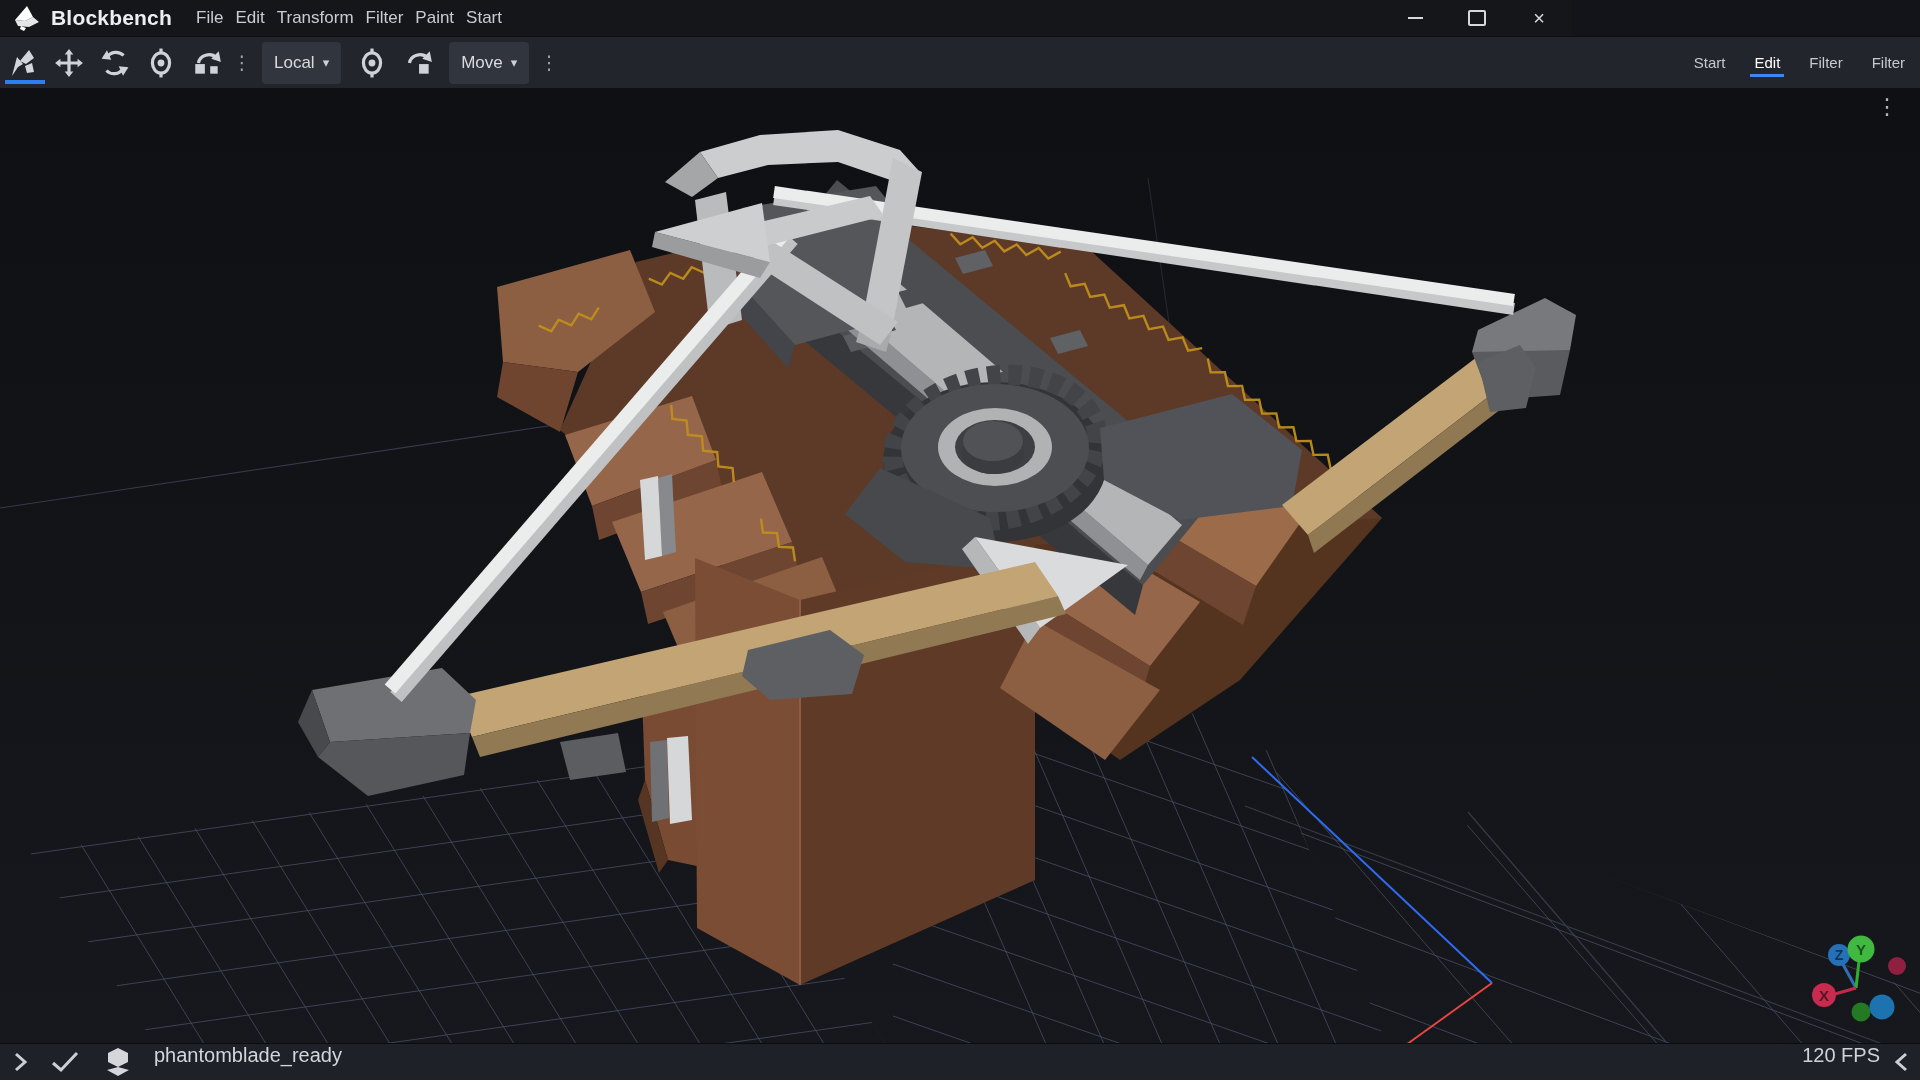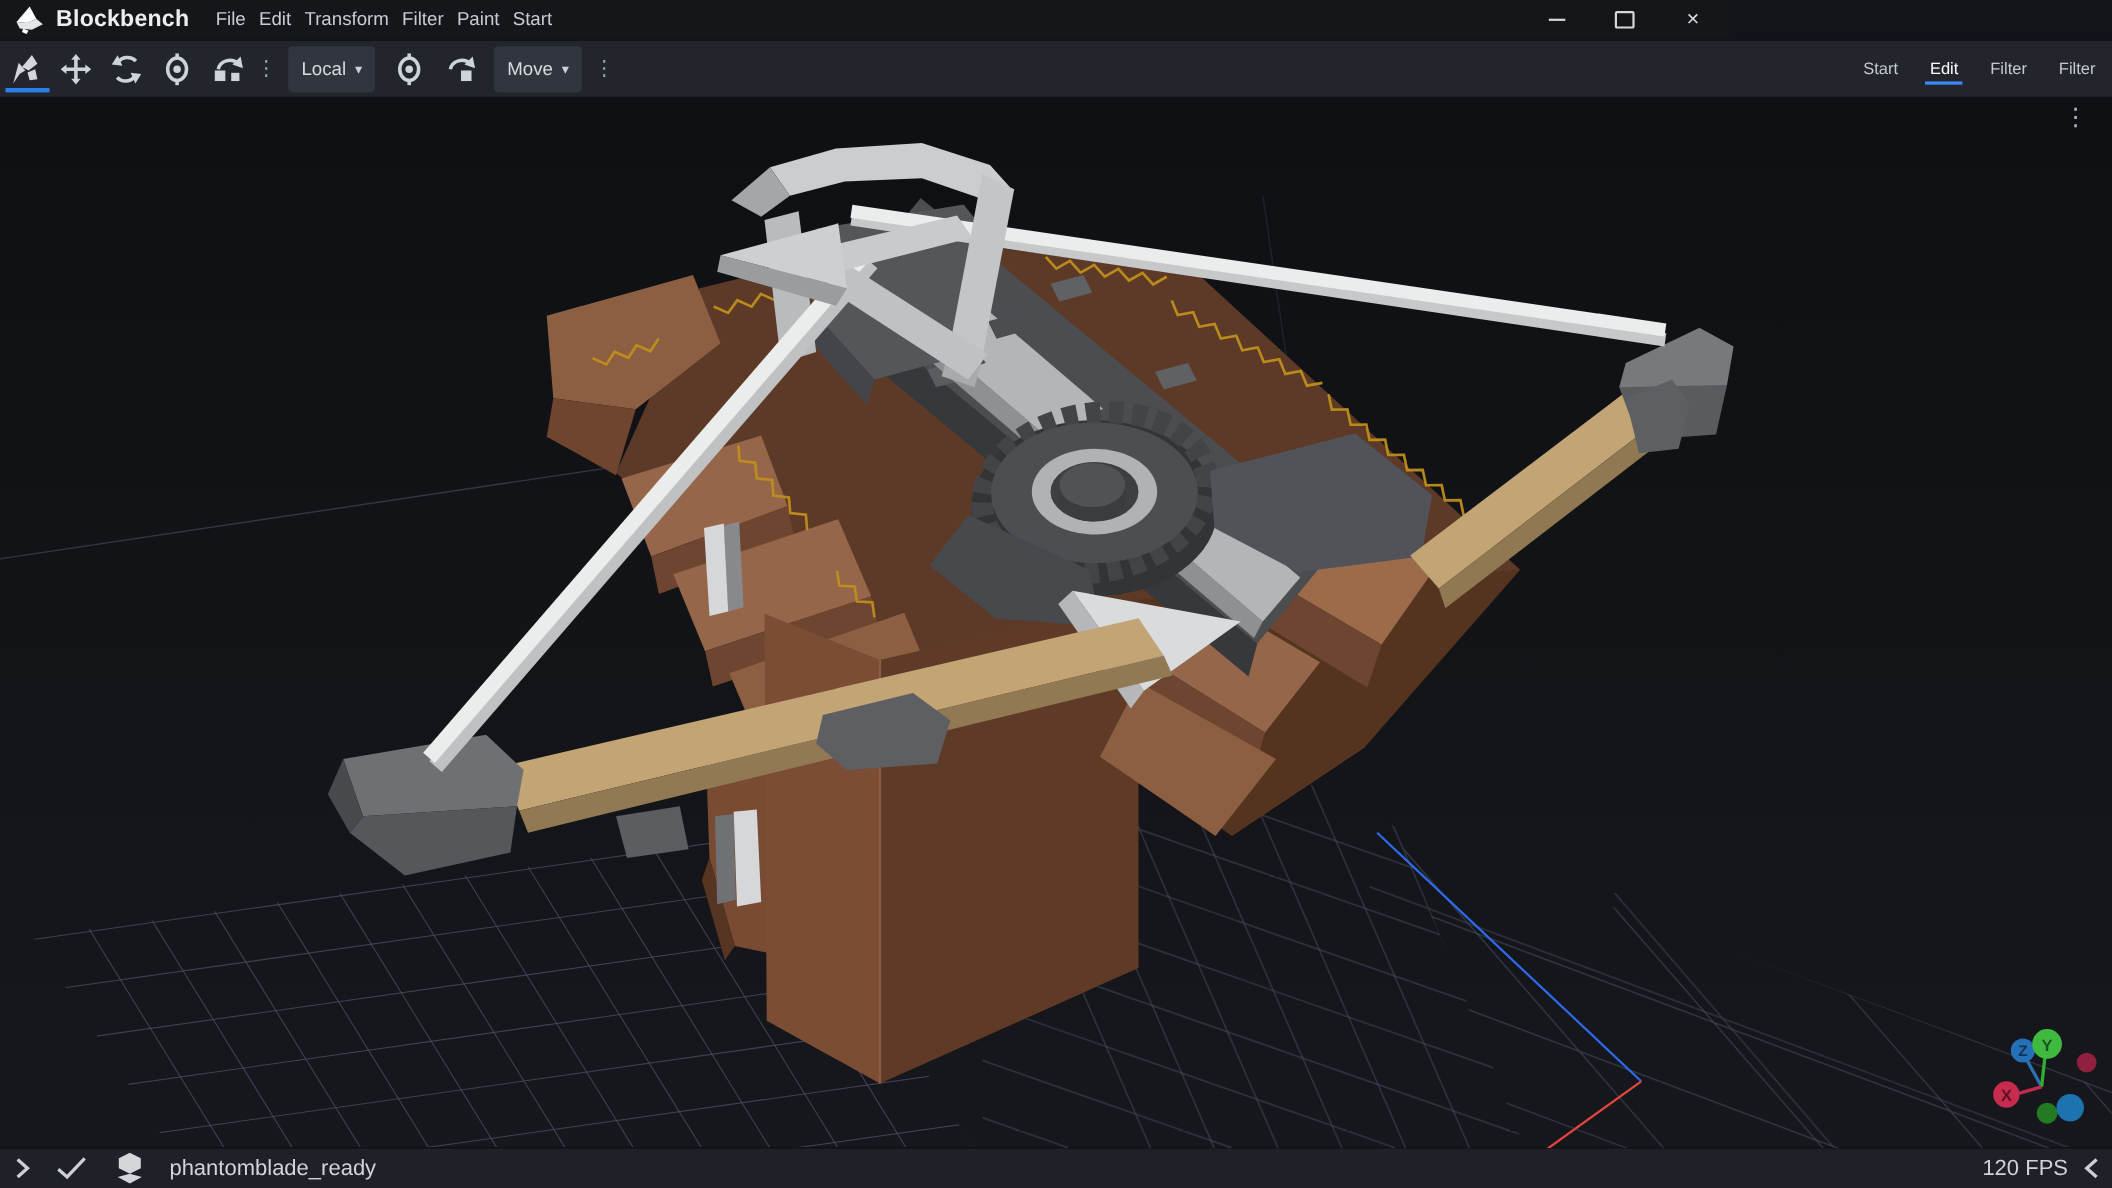--- a/index.html
+++ b/index.html
@@ -30,21 +30,21 @@
   .mode-tabs{display:flex;align-items:center;gap:27px;margin-right:14px;font-size:15px;}
   .mode-tab{position:relative;color:#c6cad0;padding:10px 1px;}
   .mode-tab.active{color:#ffffff;}
   .mode-tab.active .tab-underline{position:absolute;left:-3px;right:-3px;bottom:4px;height:3px;background:#3d87f5;}
 
   .viewport{position:absolute;left:0;top:88px;width:1920px;height:955px;overflow:hidden;}
   #scene{position:absolute;left:0;top:-88px;width:1920px;height:1080px;}
   .vp-menu{position:absolute;right:22px;top:8px;color:#b3b7bf;font-size:22px;line-height:22px;}
 
   .statusbar{position:absolute;left:0;top:1043px;width:1920px;height:37px;background:#1e2128;
-    border-top:1px solid #0b0c0e;box-sizing:border-box;display:flex;align-items:center;z-index:30;}
+    border-top:1px solid #0b0c0e;box-sizing:border-box;display:flex;z-index:30;}
   .sb-icon{display:flex;align-items:center;justify-content:center;}
   .sb-project{color:#d3d5d9;font-size:20px;margin-left:22px;}
   .sb-fps{color:#cfd2d7;font-size:20px;margin-right:14px;margin-left:28px;}
 </style>
 </head>
 <body>
 
 <div class="viewport">
   <svg id="scene" viewBox="0 0 1920 1080" width="1920" height="1080" preserveAspectRatio="none">
     <defs>

